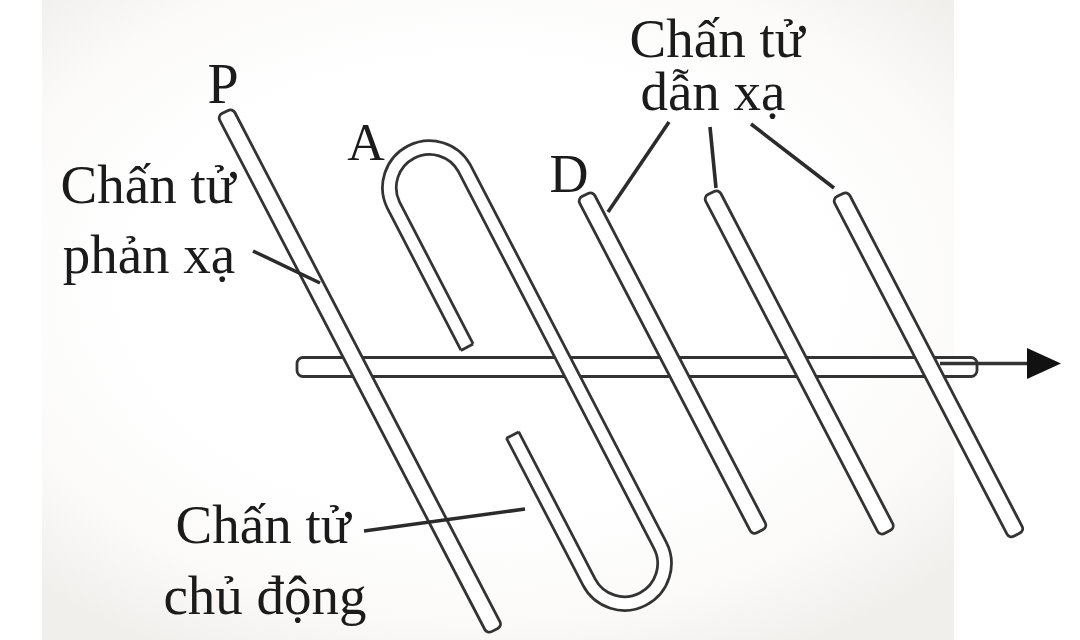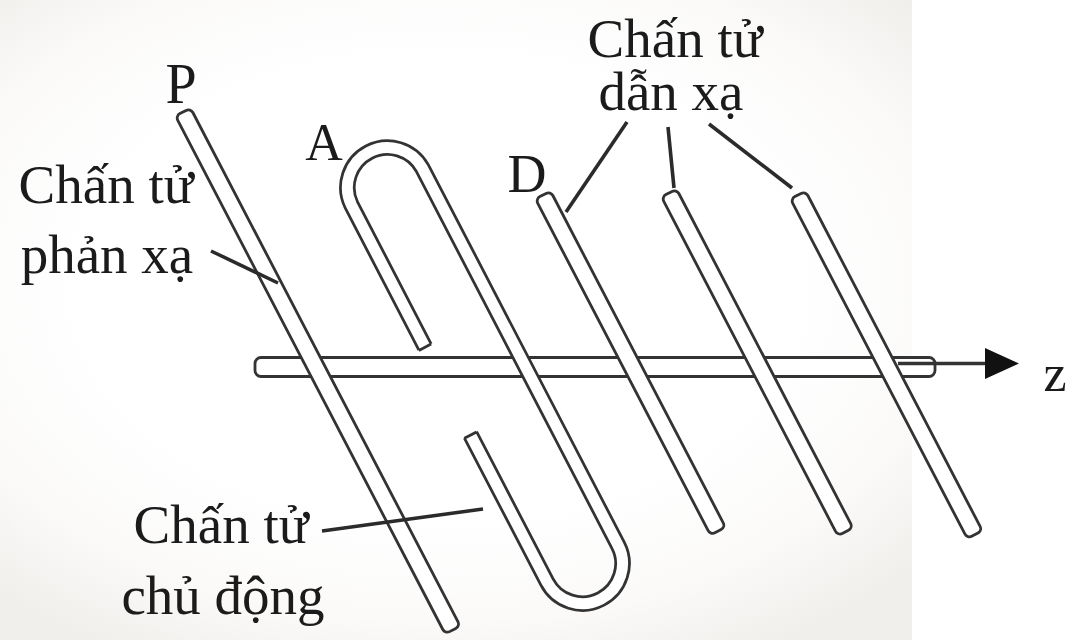--- a/index.html
+++ b/index.html
@@ -3,20 +3,21 @@
 <meta charset="utf-8">
 <style>
   html,body{margin:0;padding:0;}
   body{
     width:1080px;height:640px;overflow:hidden;
     font-family:"Liberation Serif","DejaVu Serif",serif;
   }
   .canvas{
     position:relative;width:912px;height:640px;
     background:radial-gradient(ellipse 70% 65% at 48% 45%, #ffffff 55%, #fbfaf9 80%, #f1efec 100%);
+    margin-left:42px;
   }
   .canvas svg{
     position:absolute;left:0;top:0;
     filter:blur(0.35px);
   }
   .tube{fill:#ffffff;}
   .label-text{
     font-family:"Liberation Serif","DejaVu Serif",serif;
     font-weight:500;
   }

